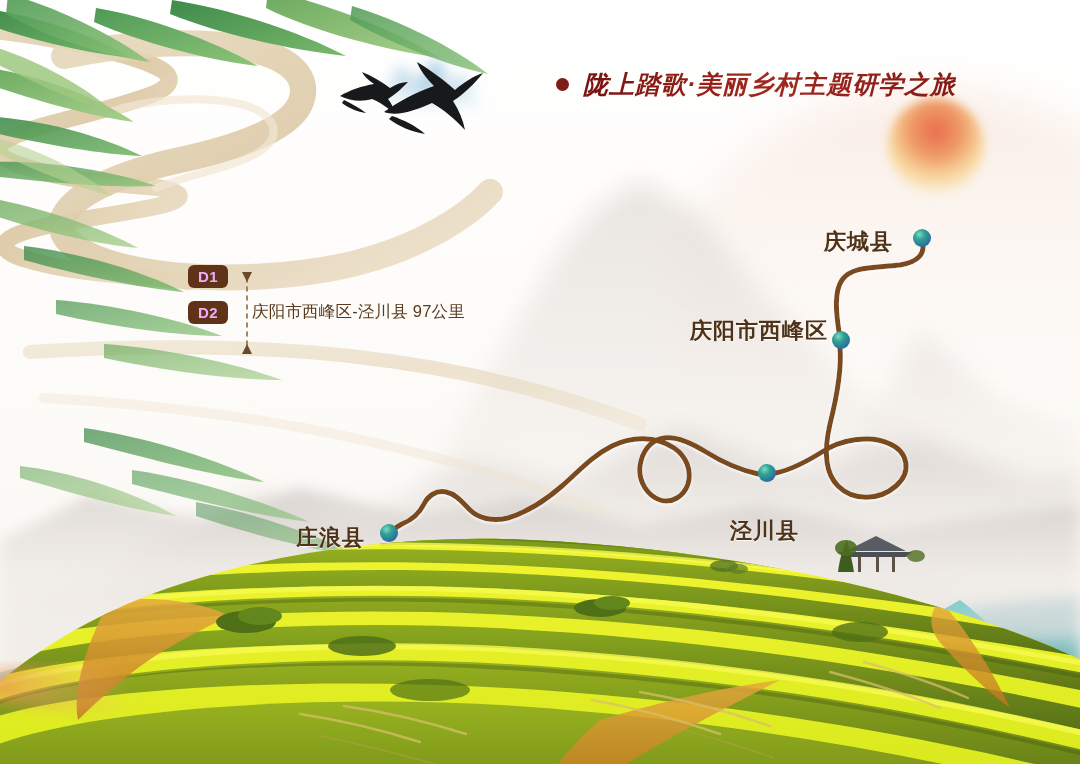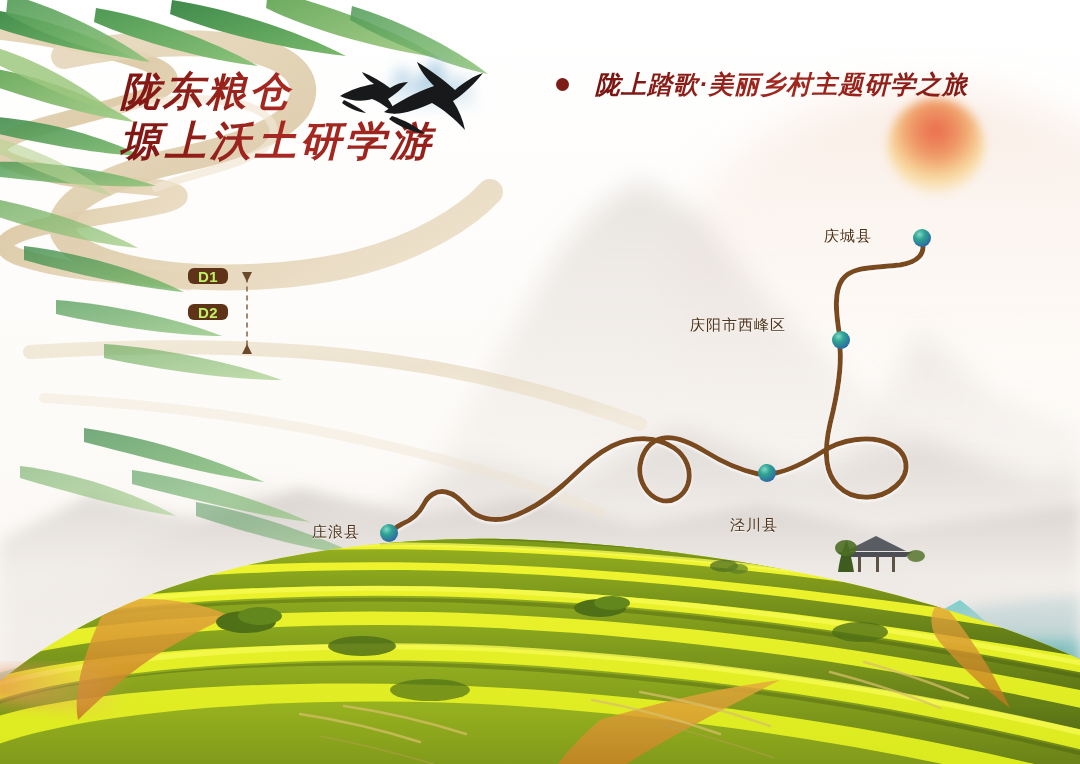--- a/index.html
+++ b/index.html
@@ -49,21 +49,21 @@
     -webkit-background-clip: text;
     background-clip: text;
     -webkit-text-fill-color: transparent;
     white-space: nowrap;
   }
   #title-line-2 { font-size: 41px; letter-spacing: 4px; }
 
   #subtitle-wrap {
     position: absolute;
     left: 556px; top: 68px;
-    display: flex; align-items: center; gap: 26px;
+    display: flex; align-items: center; gap: 14px;
   }
   #subtitle-dot {
     width: 13px; height: 13px; border-radius: 50%;
     background: #7e1c17; flex: none;
   }
   #subtitle-text {
     font-weight: bold; font-style: italic;
     font-size: 25px; letter-spacing: 1px;
     color: #8a1d17;
     background: linear-gradient(95deg, #771310 0%, #a2281f 50%, #841a15 100%);
@@ -78,24 +78,24 @@
     left: 188px; top: 258px;
     width: 330px;
   }
   .legend-row {
     position: relative;
     height: 36px;
     display: flex;
     align-items: center;
   }
   .badge {
-    width: 40px; height: 16px;
+    width: 40px; height: 23px;
     border-radius: 6px;
     background: #5e3317;
-    color: #bef264;
+    color: #f0abfc;
     font-size: 15px;
     font-weight: bold;
     display: flex; align-items: center; justify-content: center;
     flex: none;
     letter-spacing: 0.5px;
   }
   .legend-gap { width: 24px; flex: none; }
   .legend-text {
     font-size: 16.5px;
     color: #5a3a1e;
@@ -106,31 +106,31 @@
   #legend-connector {
     position: absolute;
     left: 52px; top: 4px;
     width: 14px; height: 102px;
     pointer-events: none;
   }
 
   
   .route-label {
     position: absolute;
-    font-size: 15px;
-    font-weight: normal;
+    font-size: 22px;
+    font-weight: bold;
     color: #4e3318;
     white-space: nowrap;
     letter-spacing: 1px;
     text-shadow: 0 1px 1px rgba(255,255,255,0.9);
   }
   #label-qingcheng  { left: 824px; top: 227px; }
   #label-xifeng     { left: 690px; top: 316px; }
   #label-jingchuan  { left: 730px; top: 516px; }
-  #label-zhuanglang { left: 312px; top: 523px; text-align: center; }
+  #label-zhuanglang { left: 296px; top: 523px; text-align: center; }
 
   
 </style>
 </head>
 <body>
 
 <div id="poster">
 
   <svg class="svg-layer" viewBox="0 0 1080 764" preserveAspectRatio="none">
     <defs>
@@ -243,24 +243,20 @@
       <path d="M84,428 C142,436 214,458 264,482 C210,476 140,456 84,442 Z" fill="url(#leafG2)" opacity="0.72"></path>
       <path d="M132,470 C190,478 260,500 310,522 C256,516 186,498 132,484 Z" fill="url(#leafG1)" opacity="0.62"></path>
       <path d="M20,466 C72,472 134,492 176,516 C130,510 68,492 20,478 Z" fill="url(#leafG3)" opacity="0.6"></path>
       <path d="M196,502 C250,512 316,534 360,556 C308,550 244,532 196,516 Z" fill="url(#leafG2)" opacity="0.5"></path>
 
       <path d="M-16,44 C30,56 82,84 114,112 C72,102 22,76 -16,58 Z" fill="#9ec77f" opacity="0.85"></path>
       <path d="M-10,136 C36,148 84,172 112,196 C72,186 26,166 -10,150 Z" fill="#b5d292" opacity="0.6"></path>
     </g>
   </svg>
 
-  <div id="title-block">
-    <div class="title-line" id="title-line-1">陇东粮仓</div>
-    <div class="title-line" id="title-line-2">塬上沃土研学游</div>
-  </div>
 
   <svg class="svg-layer" viewBox="0 0 1080 764">
     <defs>
       <linearGradient id="blueMtnG" x1="0" y1="0" x2="0" y2="1">
         <stop offset="0%" stop-color="#6ca8cf" stop-opacity="0.85"></stop>
         <stop offset="100%" stop-color="#cfe4f0" stop-opacity="0.15"></stop>
       </linearGradient>
     </defs>
 
     <g filter="url(#soft10)">
@@ -298,20 +294,21 @@
       <polygon points="2,92 12,92 7,82" fill="#6b4a2b"></polygon>
     </svg>
 
     <div class="legend-row">
       <span class="badge">D1</span>
       <span class="legend-gap"></span>
     </div>
     <div class="legend-row">
       <span class="badge">D2</span>
       <span class="legend-gap"></span>
+      <span class="legend-text">庆阳市西峰区-泾川县 97公里</span>
     </div>
   </div>
 
   <svg class="svg-layer" viewBox="0 0 1080 764" preserveAspectRatio="none">
     <defs>
       <linearGradient id="waterG" x1="0" y1="0" x2="0" y2="1">
         <stop offset="0%" stop-color="#9fd8d4"></stop>
         <stop offset="35%" stop-color="#4fc0bd"></stop>
         <stop offset="100%" stop-color="#18a9a8"></stop>
       </linearGradient>

